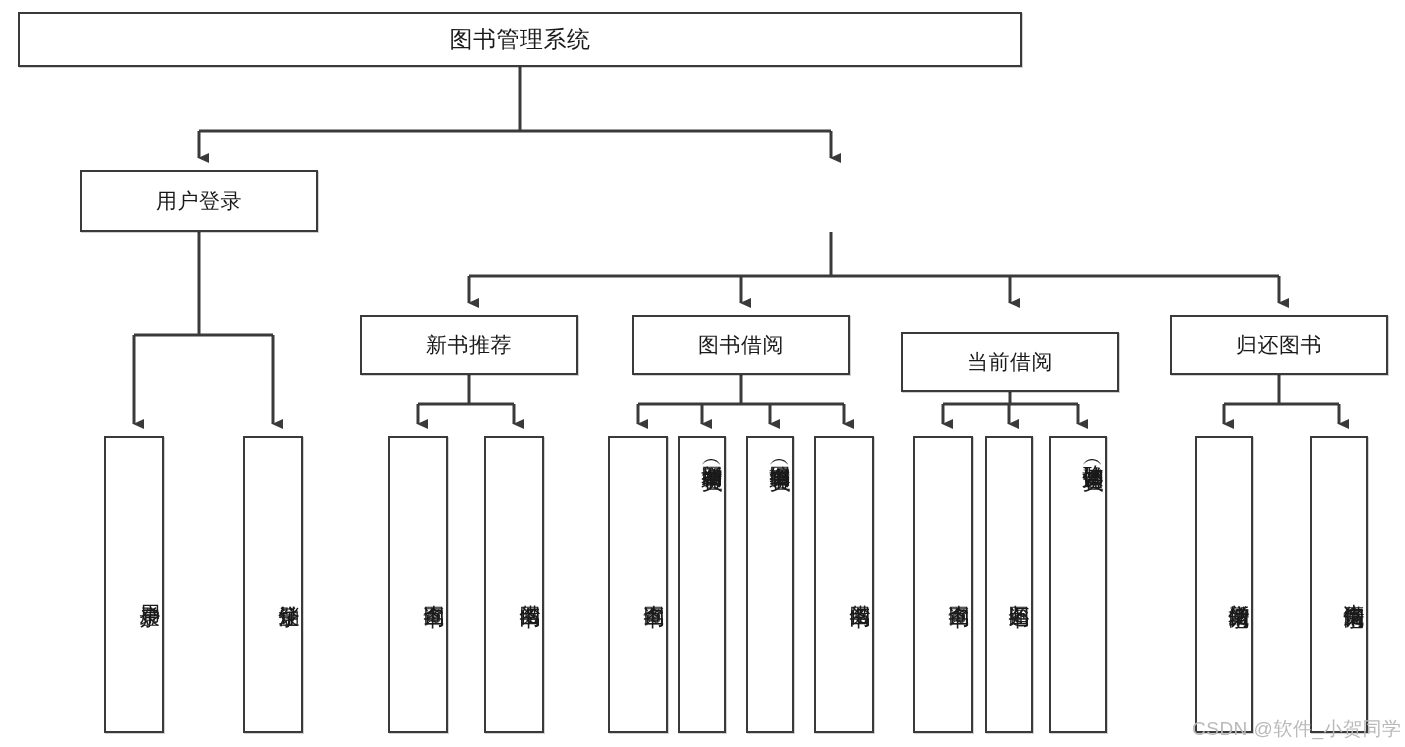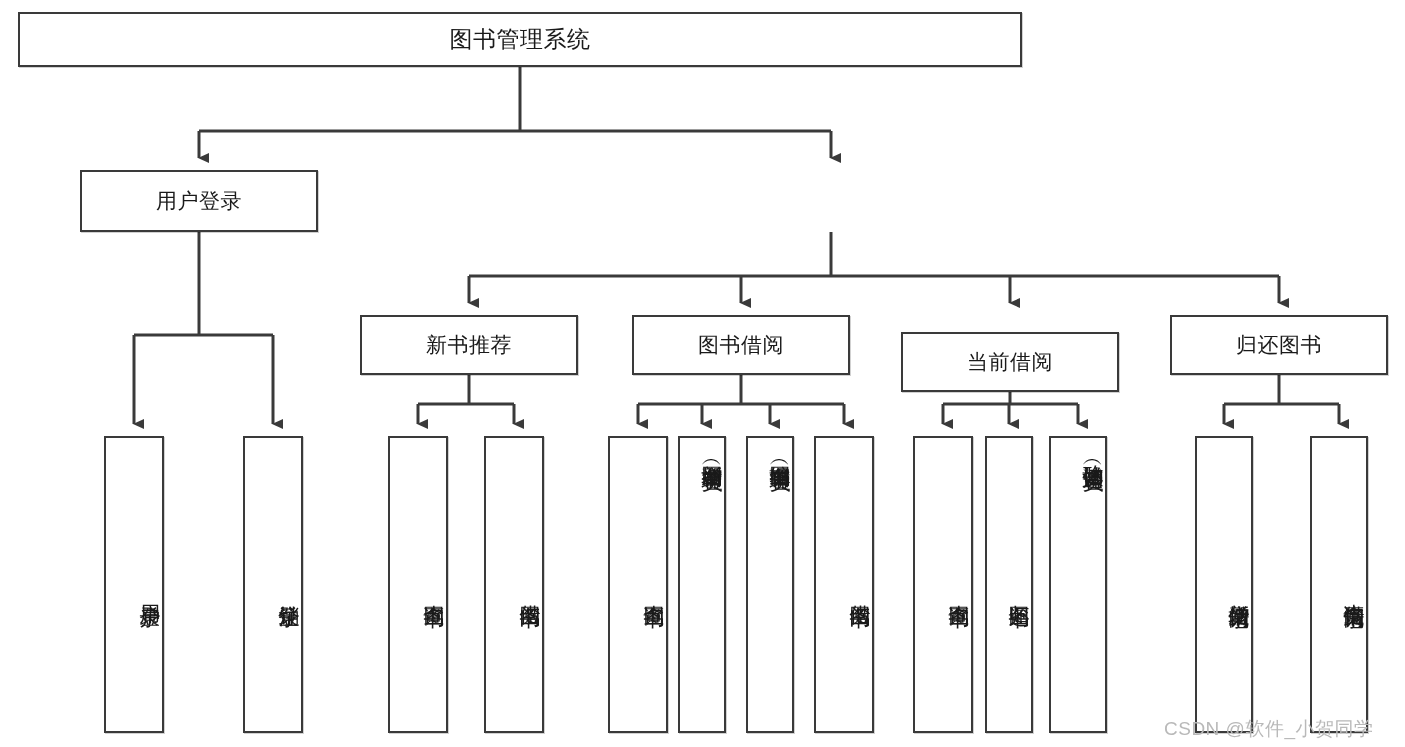--- a/index.html
+++ b/index.html
@@ -172,15 +172,15 @@
   <div class="node vert topalign" style="left:1049px; top:436px; width:58px; height:297px;">
     <span>确认归还（管理员）</span>
   </div>
   <div class="node vert" style="left:1195px; top:436px; width:58px; height:297px;">
     <span>新增借阅记录</span>
   </div>
   <div class="node vert" style="left:1310px; top:436px; width:58px; height:297px;">
     <span>查询借阅记录</span>
   </div>
 
-  <div class="watermark" style="left:1164px; top:716px;">CSDN @软件_小贺同学</div>
+  <div class="watermark" style="left:1192px; top:716px;">CSDN @软件_小贺同学</div>
 
 </div>
 
 </body></html>

